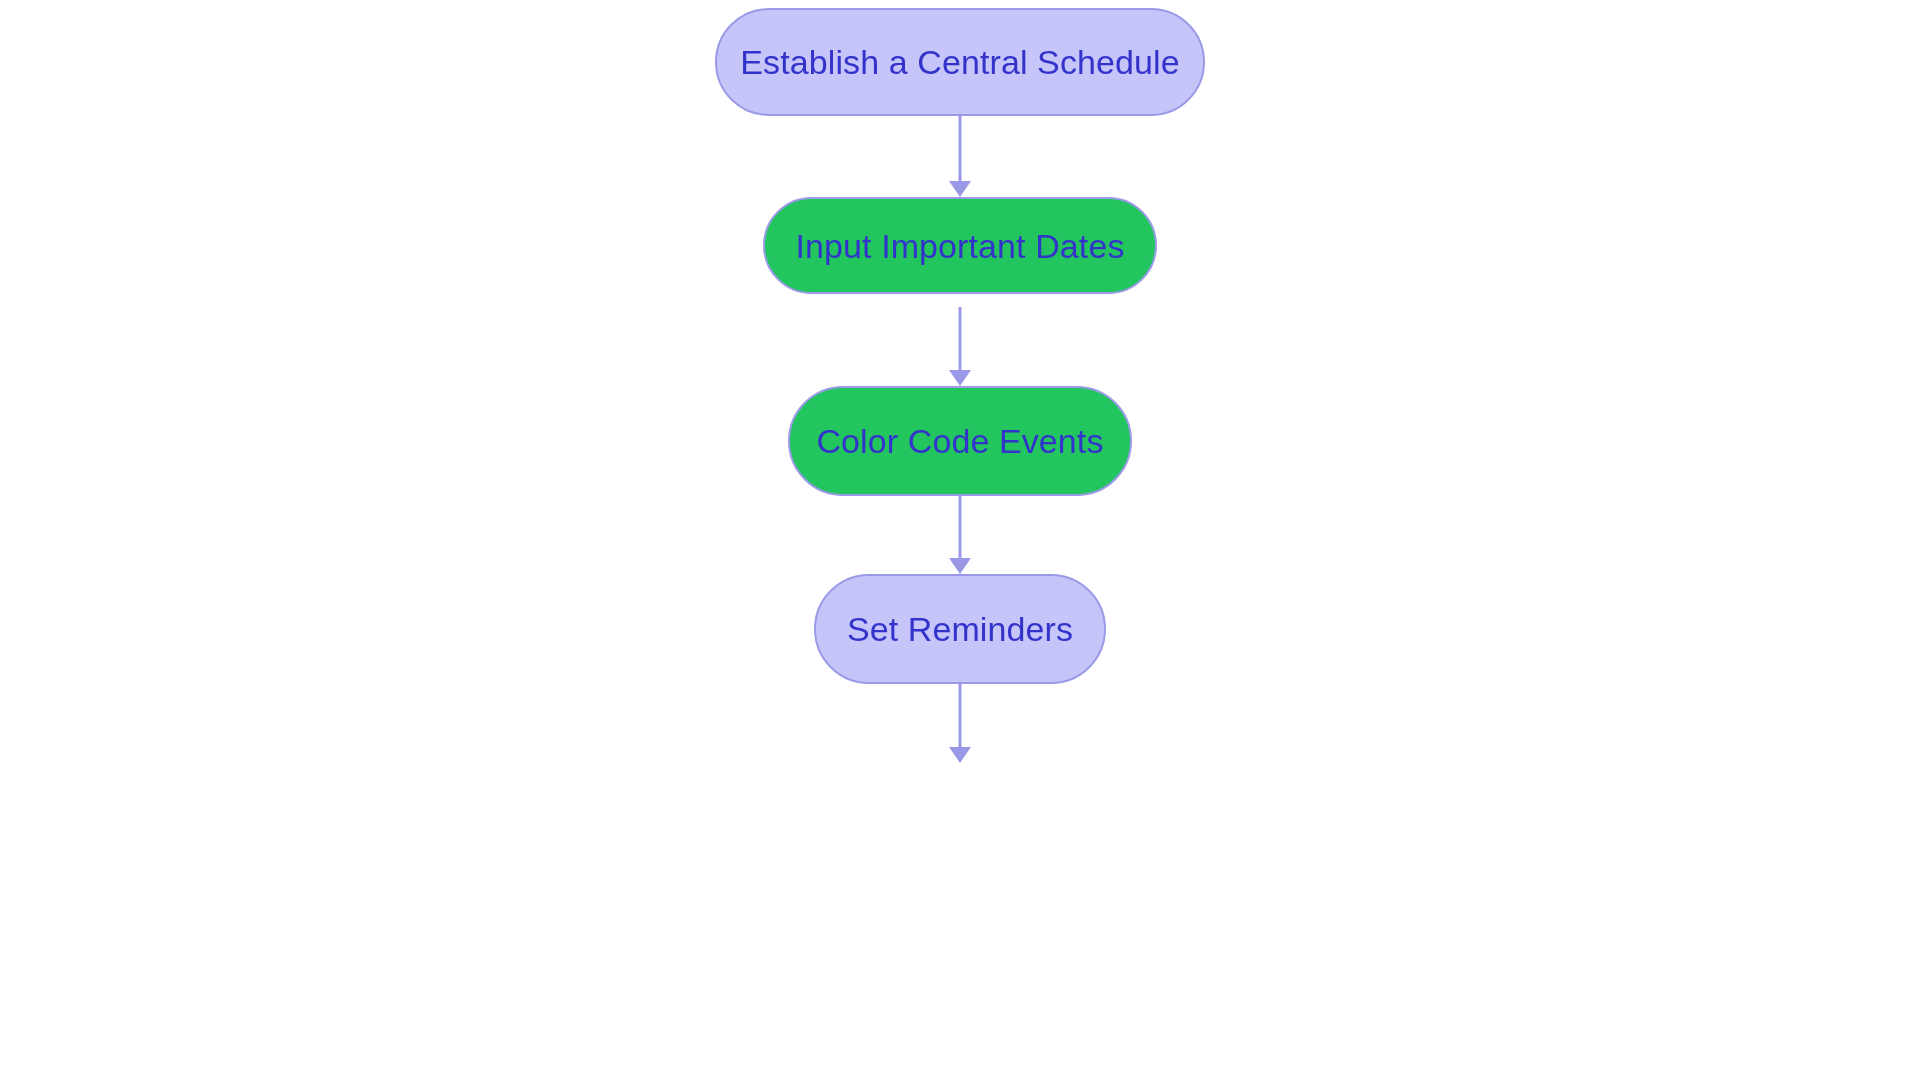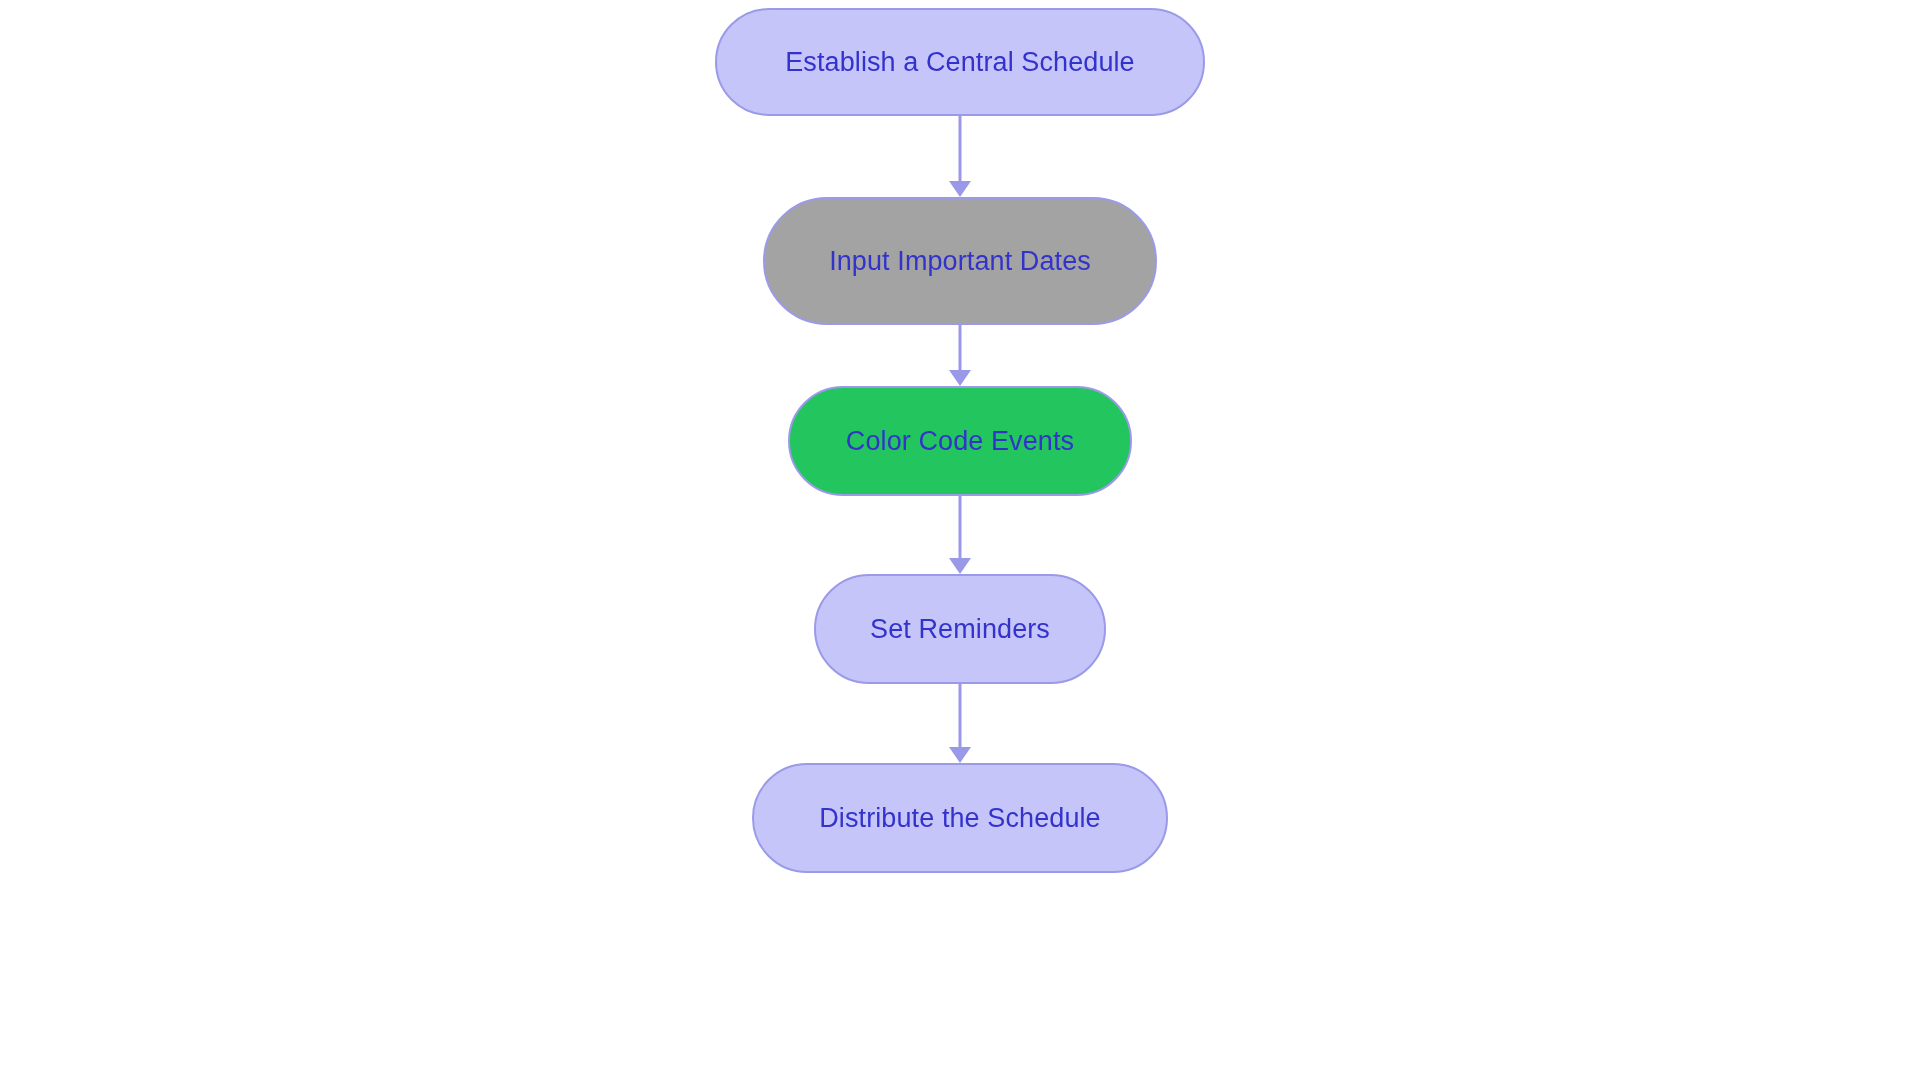--- a/index.html
+++ b/index.html
@@ -32,21 +32,21 @@
     align-items: center;
     justify-content: center;
     box-sizing: border-box;
     background: #c5c5fa;
     border: 2px solid #9a9ae8;
     border-radius: 9999px;
   }
   .node-label {
     color: #3333cc;
     font-family: "Liberation Sans", sans-serif;
-    font-size: 27px;
+    font-size: 34px;
     font-weight: 400;
     letter-spacing: 0.1px;
     white-space: nowrap;
     line-height: 1;
     user-select: none;
   }
 </style>
 </head>
 <body>
 
@@ -67,29 +67,26 @@
         <polygon points="949,558 971,558 960,574" fill="#9999e8"></polygon>
         <line x1="960" y1="684" x2="960" y2="749" stroke="#9999e8" stroke-width="3"></line>
         <polygon points="949,747 971,747 960,763" fill="#9999e8"></polygon>
       </g>
   </svg>
 
   <div class="node-group" style="left: 715px; top: 8px; width: 490px; height: 108px; background: rgb(197, 197, 250); border-color: rgb(154, 154, 232);">
     <span class="node-label" style="color: rgb(51, 51, 204);">Establish a Central Schedule</span>
   </div>
 
-  <div class="node-group" style="left: 763px; top: 197px; width: 394px; height: 128px; background: #a3a3a3; border-color: rgb(154, 154, 232);">
+  <div class="node-group" style="left: 763px; top: 197px; width: 394px; height: 97px; background: #22c55e; border-color: rgb(154, 154, 232);">
     <span class="node-label" style="color: rgb(51, 51, 204);">Input Important Dates</span>
   </div>
 
   <div class="node-group" style="left: 788px; top: 386px; width: 344px; height: 110px; background: #22c55e; border-color: rgb(154, 154, 232);">
     <span class="node-label" style="color: rgb(51, 51, 204);">Color Code Events</span>
   </div>
 
   <div class="node-group" style="left: 814px; top: 574px; width: 292px; height: 110px; background: rgb(197, 197, 250); border-color: rgb(154, 154, 232); text-align: center;">
     <span class="node-label" style="color: rgb(51, 51, 204);">Set Reminders</span>
   </div>
 
-  <div class="node-group" style="left: 752px; top: 763px; width: 416px; height: 110px; background: rgb(197, 197, 250); border-color: rgb(154, 154, 232);">
-    <span class="node-label" style="color: rgb(51, 51, 204);">Distribute the Schedule</span>
-  </div>
 
 </div>
 
 </body></html>

